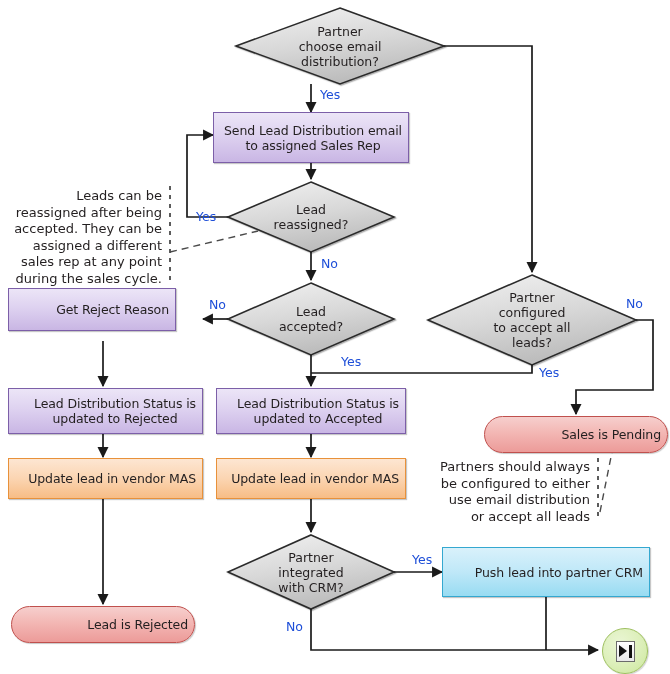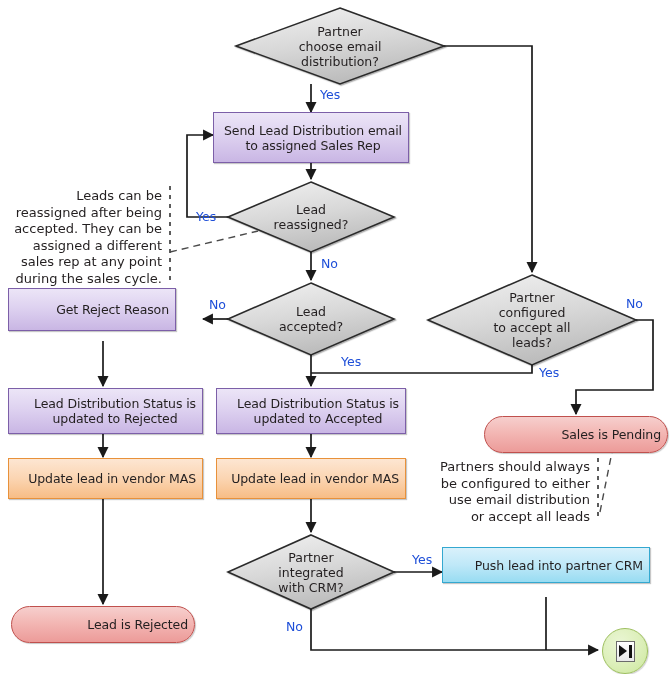--- a/index.html
+++ b/index.html
@@ -240,21 +240,21 @@
   </div>
 
   <div class="node proc proc-orange" style="left:8px; top:458px; width:195px; height:41px;">
     <span class="txt">Update lead in vendor MAS</span>
   </div>
 
   <div class="node proc proc-orange" style="left:216px; top:458px; width:190px; height:41px;">
     <span class="txt">Update lead in vendor MAS</span>
   </div>
 
-  <div class="node proc proc-blue" style="left:442px; top:547px; width:208px; height:36px;">
+  <div class="node proc proc-blue" style="left:442px; top:547px; width:208px; height:50px;">
     <span class="txt">Push lead into partner CRM</span>
   </div>
 
   <div class="node pill" style="left:484px; top:416px; width:184px; height:37px;">
     <span class="txt">Sales is Pending</span>
   </div>
 
   <div class="node pill" style="left:11px; top:606px; width:184px; height:37px;">
     <span class="txt">Lead is Rejected</span>
   </div>

